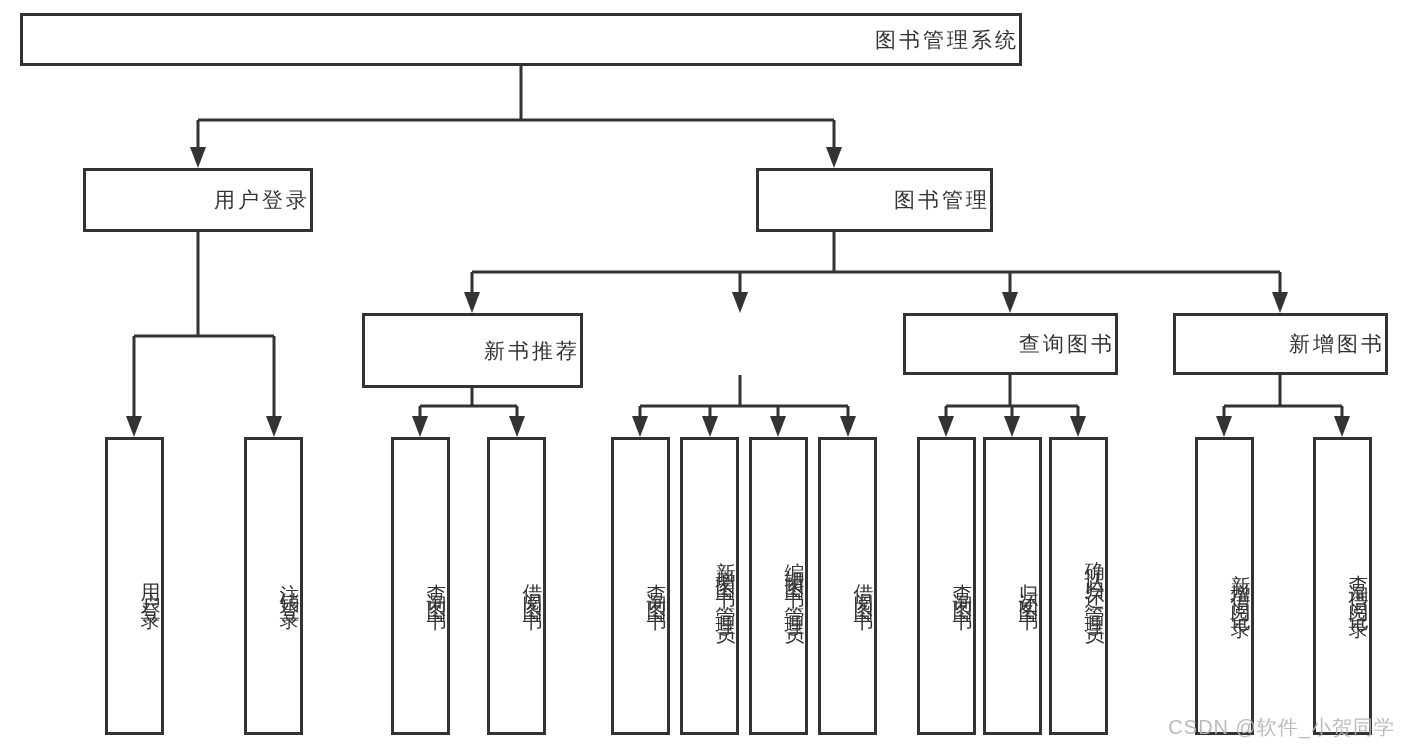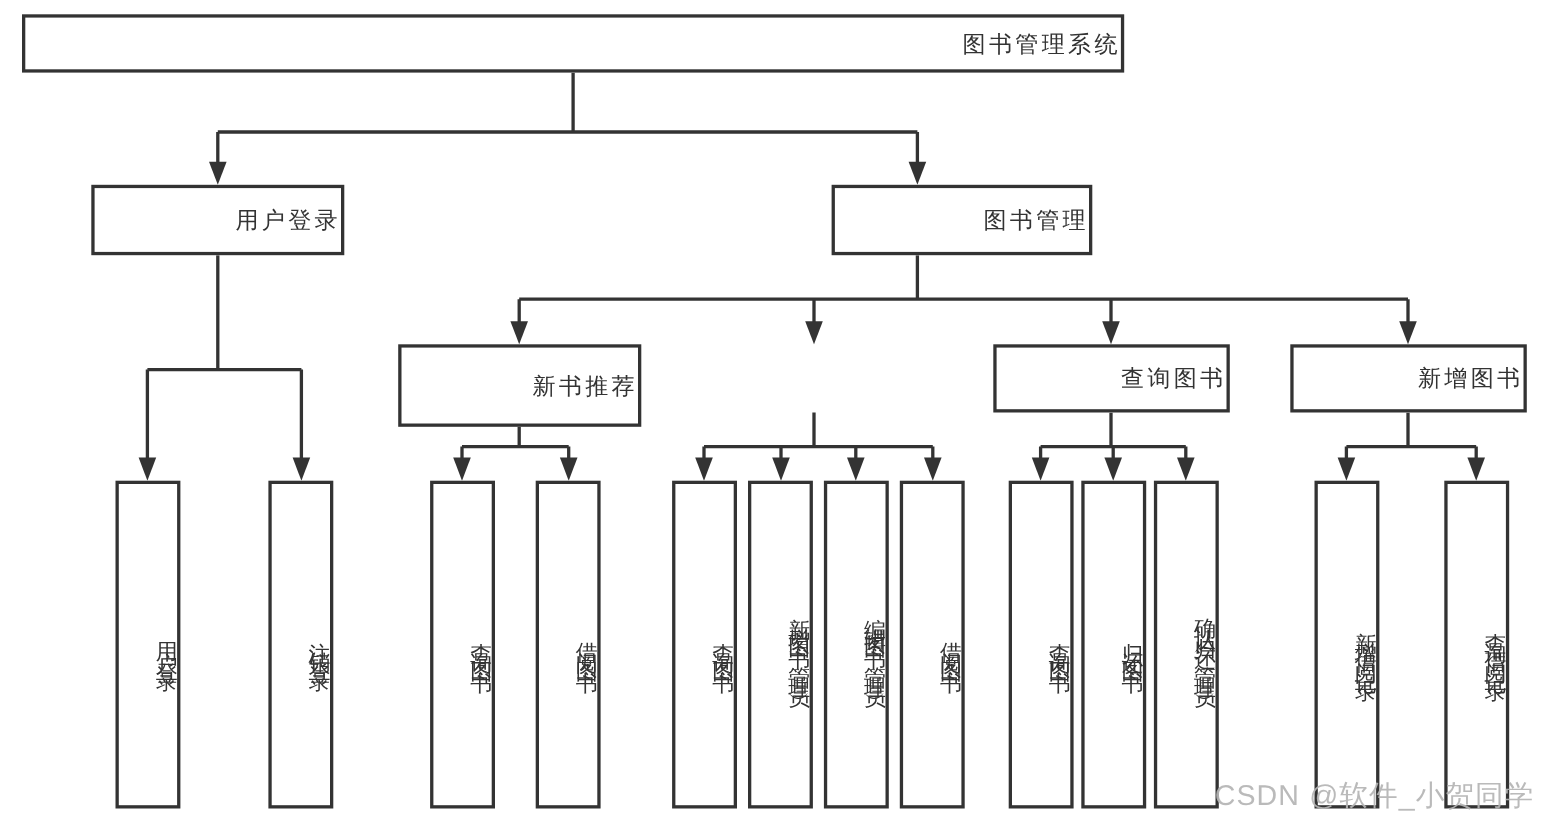--- a/index.html
+++ b/index.html
@@ -12,21 +12,21 @@
     position:absolute;z-index:2;background:#ffffff;border:3px solid #333333;
     box-sizing:border-box;display:flex;align-items:center;justify-content:flex-end;
   }
   .node.h span{font-size:21px;letter-spacing:3px;white-space:nowrap;color:#333}
   .node.v span{
     writing-mode:vertical-rl;text-orientation:mixed;
     font-size:20px;letter-spacing:9px;line-height:1;color:#333;
   }
   .watermark{
     position:absolute;right:10px;bottom:6px;z-index:3;
-    font-size:26px;letter-spacing:1px;color:#b5b5b5;opacity:.92;white-space:nowrap;
+    font-size:20px;letter-spacing:1px;color:#b5b5b5;opacity:.92;white-space:nowrap;
   }
 </style>
 </head>
 <body>
 
 <div class="canvas">
 
   <svg class="wires" width="1405" height="747" viewBox="0 0 1405 747">
     <g stroke="#333333" stroke-width="3" fill="none">
       <path d="M521 66 V120 M198 120 H834 M198 120 V150 M834 120 V150"></path>

